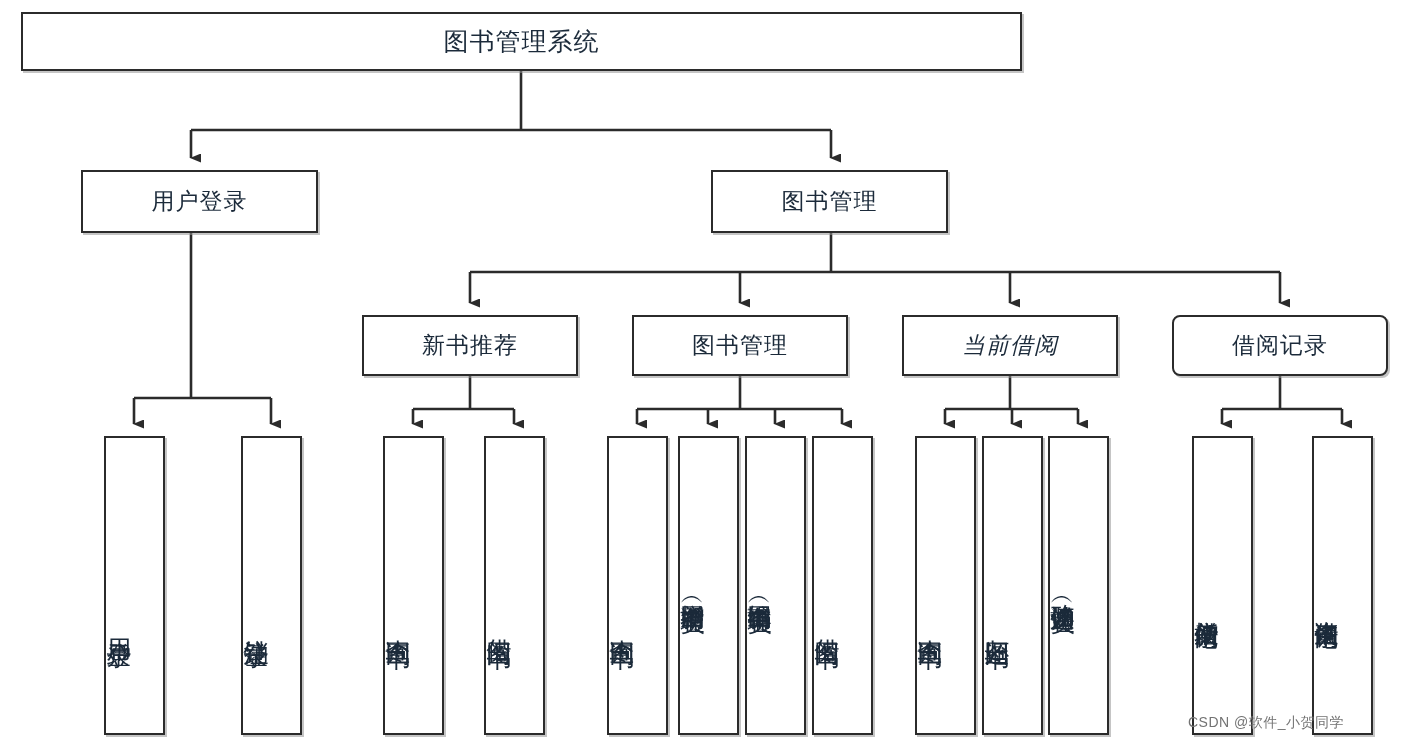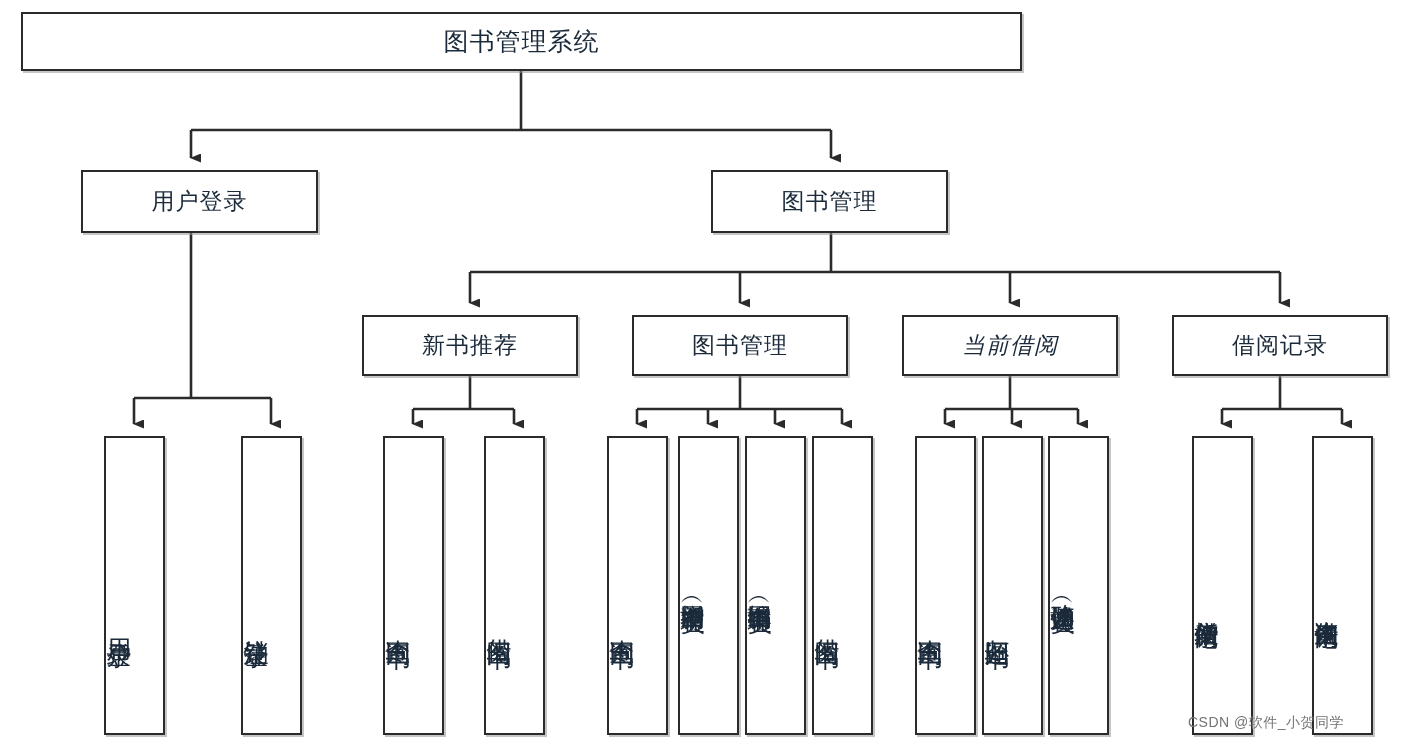--- a/index.html
+++ b/index.html
@@ -136,21 +136,21 @@
   </div>
 
   <div class="node h-node" style="left:632px;top:315px;width:216px;height:61px;">
     <span class="lbl">图书管理</span>
   </div>
 
   <div class="node h-node" style="left:902px;top:315px;width:216px;height:61px;font-style:italic;">
     <span class="lbl">当前借阅</span>
   </div>
 
-  <div class="node h-node" style="left:1172px;top:315px;width:216px;height:61px;">
+  <div class="node h-node" style="left:1172px;top:315px;width:216px;height:61px;border-radius:8px;">
     <span class="lbl">借阅记录</span>
   </div>
 
   <div class="node v-node" style="left:104px;top:436px;width:61px;height:299px;padding-top:74px;">
     <span class="lbl">用户登录</span>
   </div>
 
   <div class="node v-node" style="left:241px;top:436px;width:61px;height:299px;padding-top:74px;">
     <span class="lbl">注销登录</span>
   </div>

